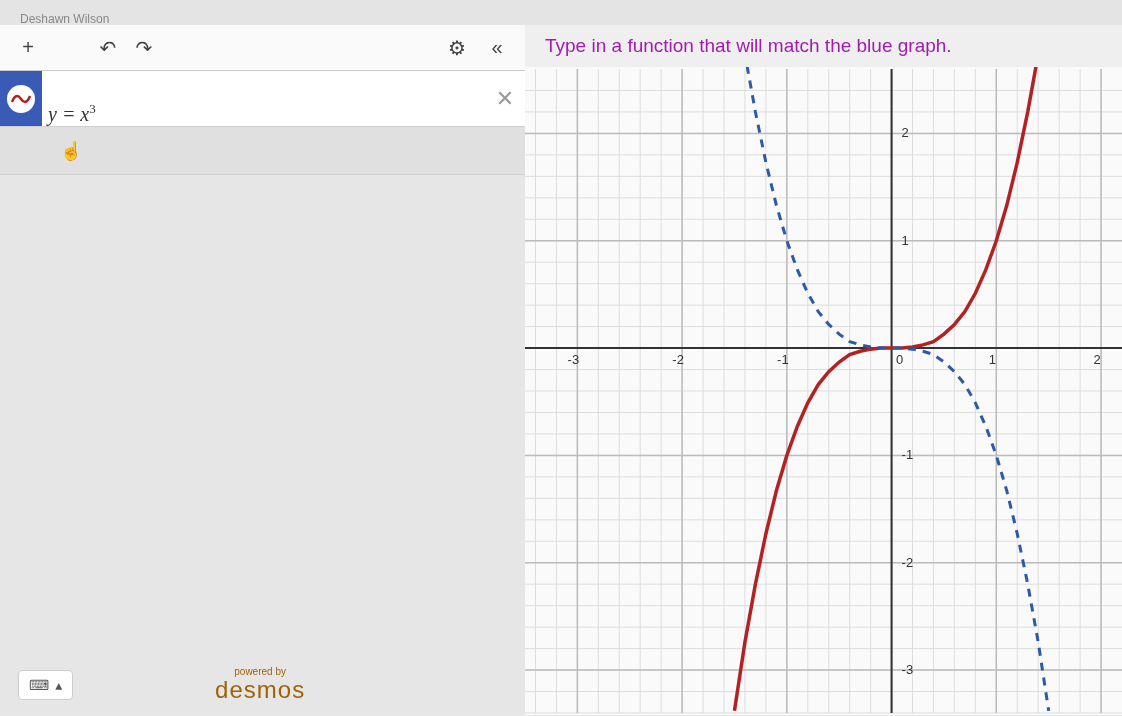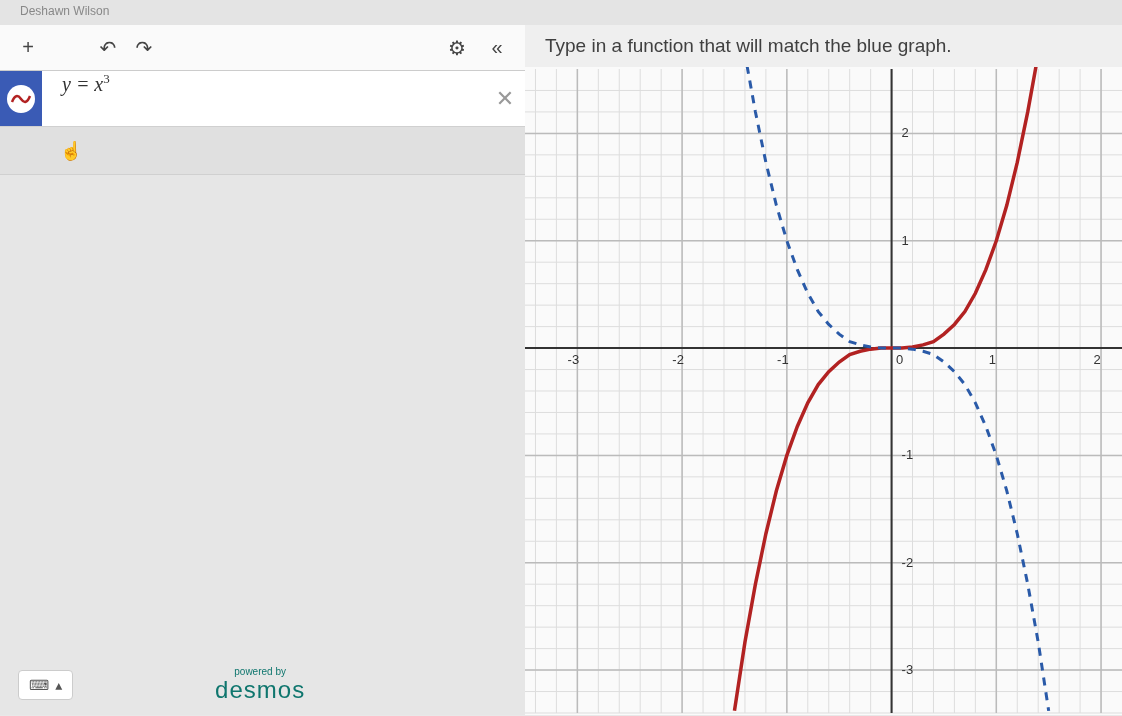--- a/index.html
+++ b/index.html
@@ -7,21 +7,21 @@
       font-family: Arial, Helvetica, sans-serif;
       background: #e8e8e8;
       width: 1122px;
       height: 716px;
       overflow: hidden;
       position: relative;
     }
     .top-header {
       height: 25px;
       background: #e4e4e4;
-      padding: 4px 20px;
+      padding: 12px 20px;
       color: #888;
       font-size: 12px;
     }
     .main-area {
       display: flex;
       height: 690px;
     }
     .left-panel {
       width: 525px;
       background: #ededed;
@@ -70,22 +70,22 @@
       height: 28px;
       background: #fff;
       border-radius: 50%;
       display: flex;
       align-items: center;
       justify-content: center;
     }
     .expr-content {
       flex: 1;
       display: flex;
-      align-items: flex-start;
-      padding: 0 20px;
+      align-items: flex-end;
+      padding: 0 6px;
       font-family: 'Times New Roman', serif;
       font-size: 20px;
       font-style: italic;
       color: #333;
     }
     .expr-content sup { font-size: 13px; font-style: normal; vertical-align: super; }
     .expr-delete {
       width: 40px;
       display: flex;
       align-items: center;
@@ -123,36 +123,36 @@
       display: flex;
       align-items: center;
       gap: 6px;
       cursor: pointer;
       color: #555;
       font-size: 14px;
     }
     .desmos-credit {
       flex: 1;
       text-align: center;
-      color: #0f766e;
+      color: #a16207;
       line-height: 1.1;
     }
     .desmos-credit .powered { font-size: 10px; }
     .desmos-credit .brand { font-size: 24px; letter-spacing: 1px; }
     .right-panel {
       flex: 1;
       background: #f4f4f4;
       display: flex;
       flex-direction: column;
     }
     .prompt {
       height: 46px;
       padding: 10px 20px;
       font-size: 19px;
-      color: #404040;
+      color: #a21caf;
       background: #efefef;
     }
     .graph-area {
       flex: 1;
       position: relative;
       background: #fafafa;
     }
     .graph-svg {
       width: 100%;
       height: 100%;

